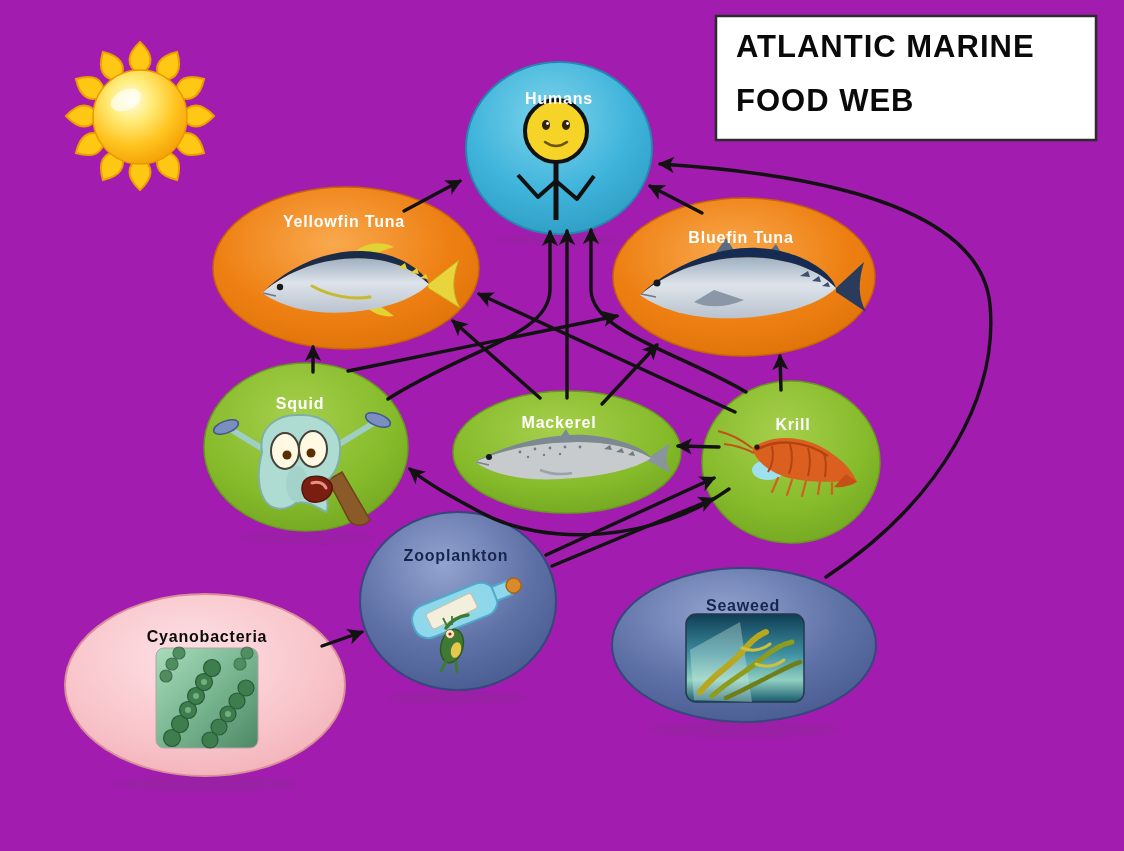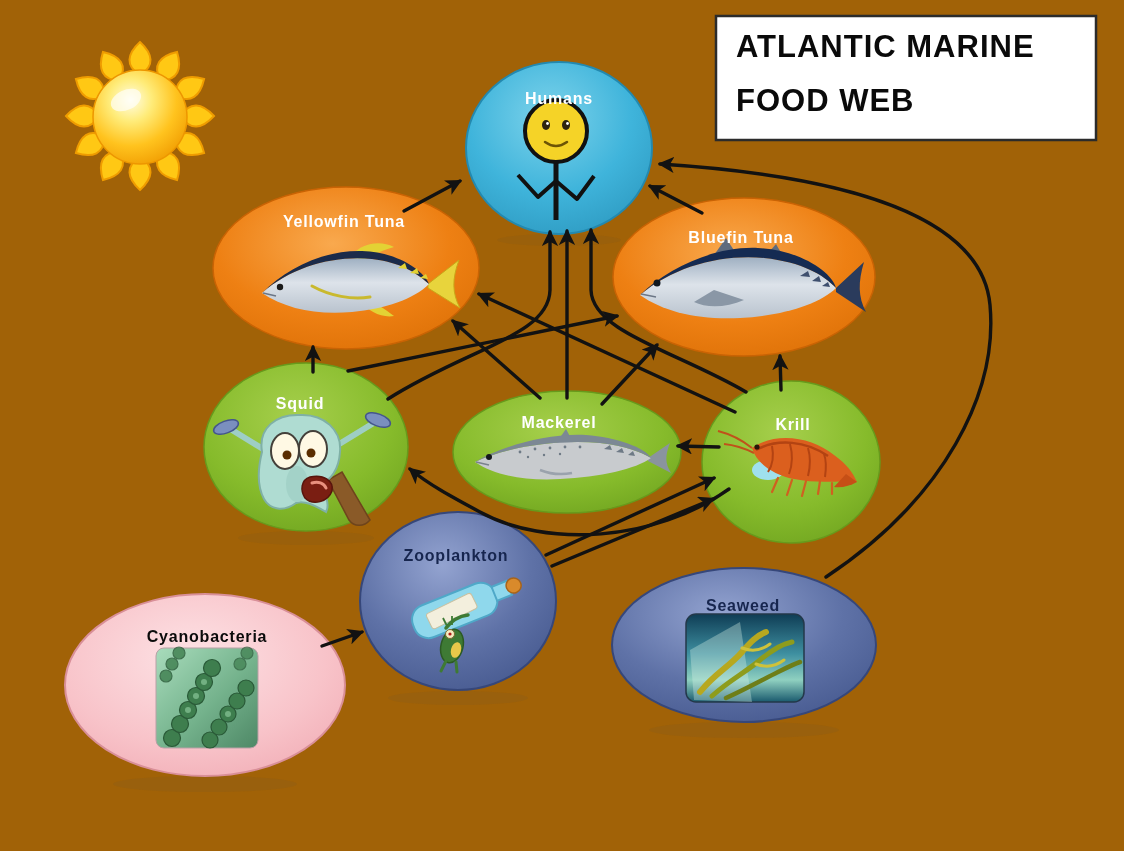--- a/index.html
+++ b/index.html
@@ -1,16 +1,16 @@
 <!DOCTYPE html>
 <html><head>
 <meta charset="utf-8">
 <style>
   html,body{margin:0;padding:0;background:#ffffff;}
-  .stage{position:relative;width:1124px;height:851px;background:#a16207;overflow:hidden;
+  .stage{position:relative;width:1124px;height:851px;background:#a21caf;overflow:hidden;
          font-family:"Liberation Sans", sans-serif;}
   svg text{font-family:"Liberation Sans", sans-serif;}
   .node-label{font-weight:bold;font-size:16px;letter-spacing:0.8px;}
   .lbl-white{fill:#ffffff;}
   .lbl-navy{fill:#17264f;}
   .lbl-black{fill:#0b0b0b;}
   .title-text{font-weight:800;font-size:31px;letter-spacing:1px;fill:#0a0a0a;}
   .arrow{fill:none;stroke:#121212;stroke-width:3.4;stroke-linecap:round;}
 </style>
 </head>

